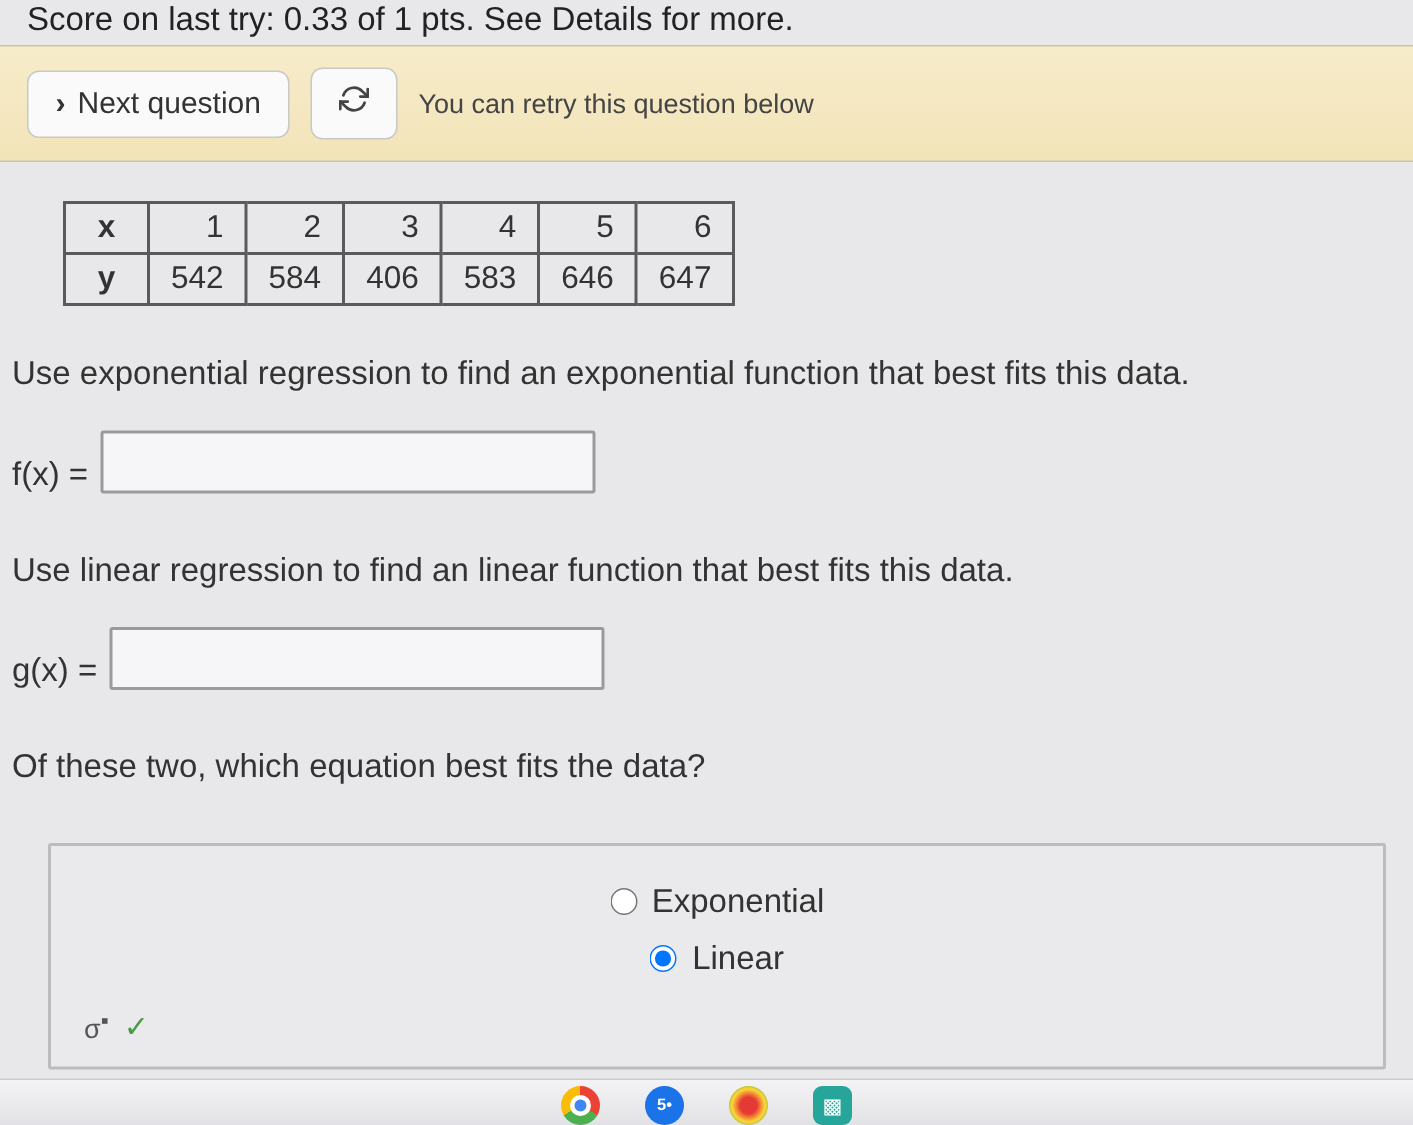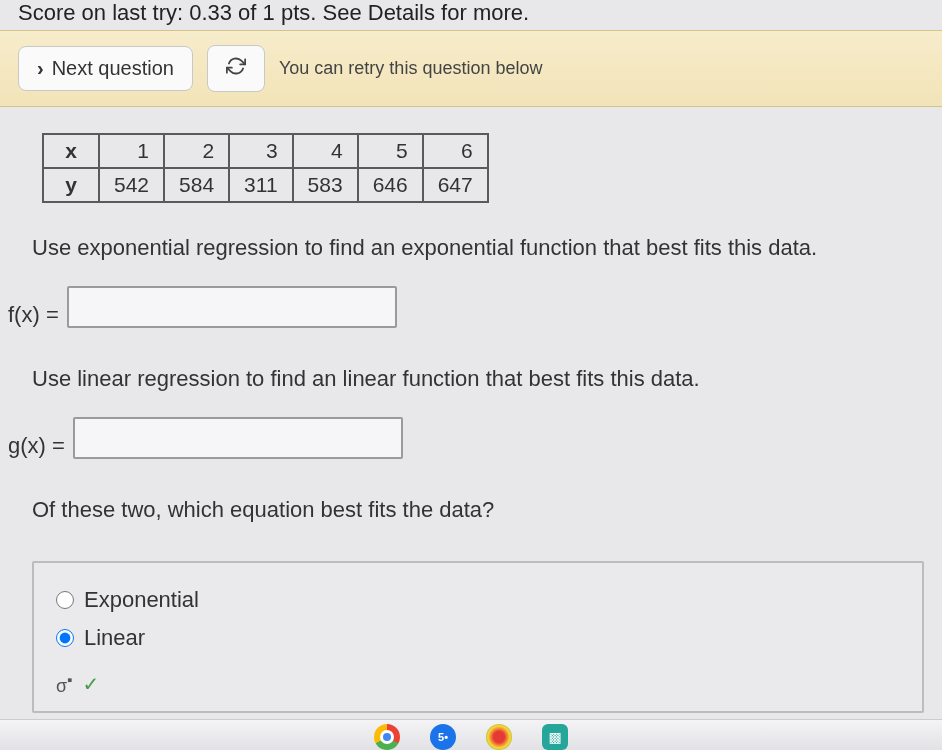--- a/index.html
+++ b/index.html
@@ -66,21 +66,20 @@
     }
     td.hdr {
       text-align: center;
       font-weight: 600;
     }
     .prompt {
       font-size: 22px;
       color: #333;
       padding: 30px 10px 22px 8px;
       line-height: 1.4;
-      margin-left: 24px;
     }
     .eq-row {
       display: flex;
       align-items: flex-end;
       gap: 8px;
       padding: 0 0 0 8px;
       margin-bottom: 6px;
     }
     .eq-label {
       font-size: 22px;
@@ -102,20 +101,21 @@
       border-radius: 2px;
       background: #eaeaec;
       padding: 18px 22px 14px 22px;
     }
     .choice-row {
       display: flex;
       align-items: center;
       gap: 10px;
       padding: 6px 0;
       font-size: 22px;
+      justify-content: center;
     }
     .choice-row input[type=radio]{
       width: 18px; height: 18px;
     }
     .footer-icons {
       padding: 8px 0 0 36px;
       display: flex;
       align-items: center;
       gap: 10px;
     }
@@ -172,21 +172,21 @@
         <td>2</td>
         <td>3</td>
         <td>4</td>
         <td>5</td>
         <td>6</td>
       </tr>
       <tr>
         <td class="hdr">y</td>
         <td>542</td>
         <td>584</td>
-        <td>311</td>
+        <td>406</td>
         <td>583</td>
         <td>646</td>
         <td>647</td>
       </tr>
     </tbody>
       </table>
   </div>
 
   <div class="prompt">Use exponential regression to find an exponential function that best fits this data.</div>
 

